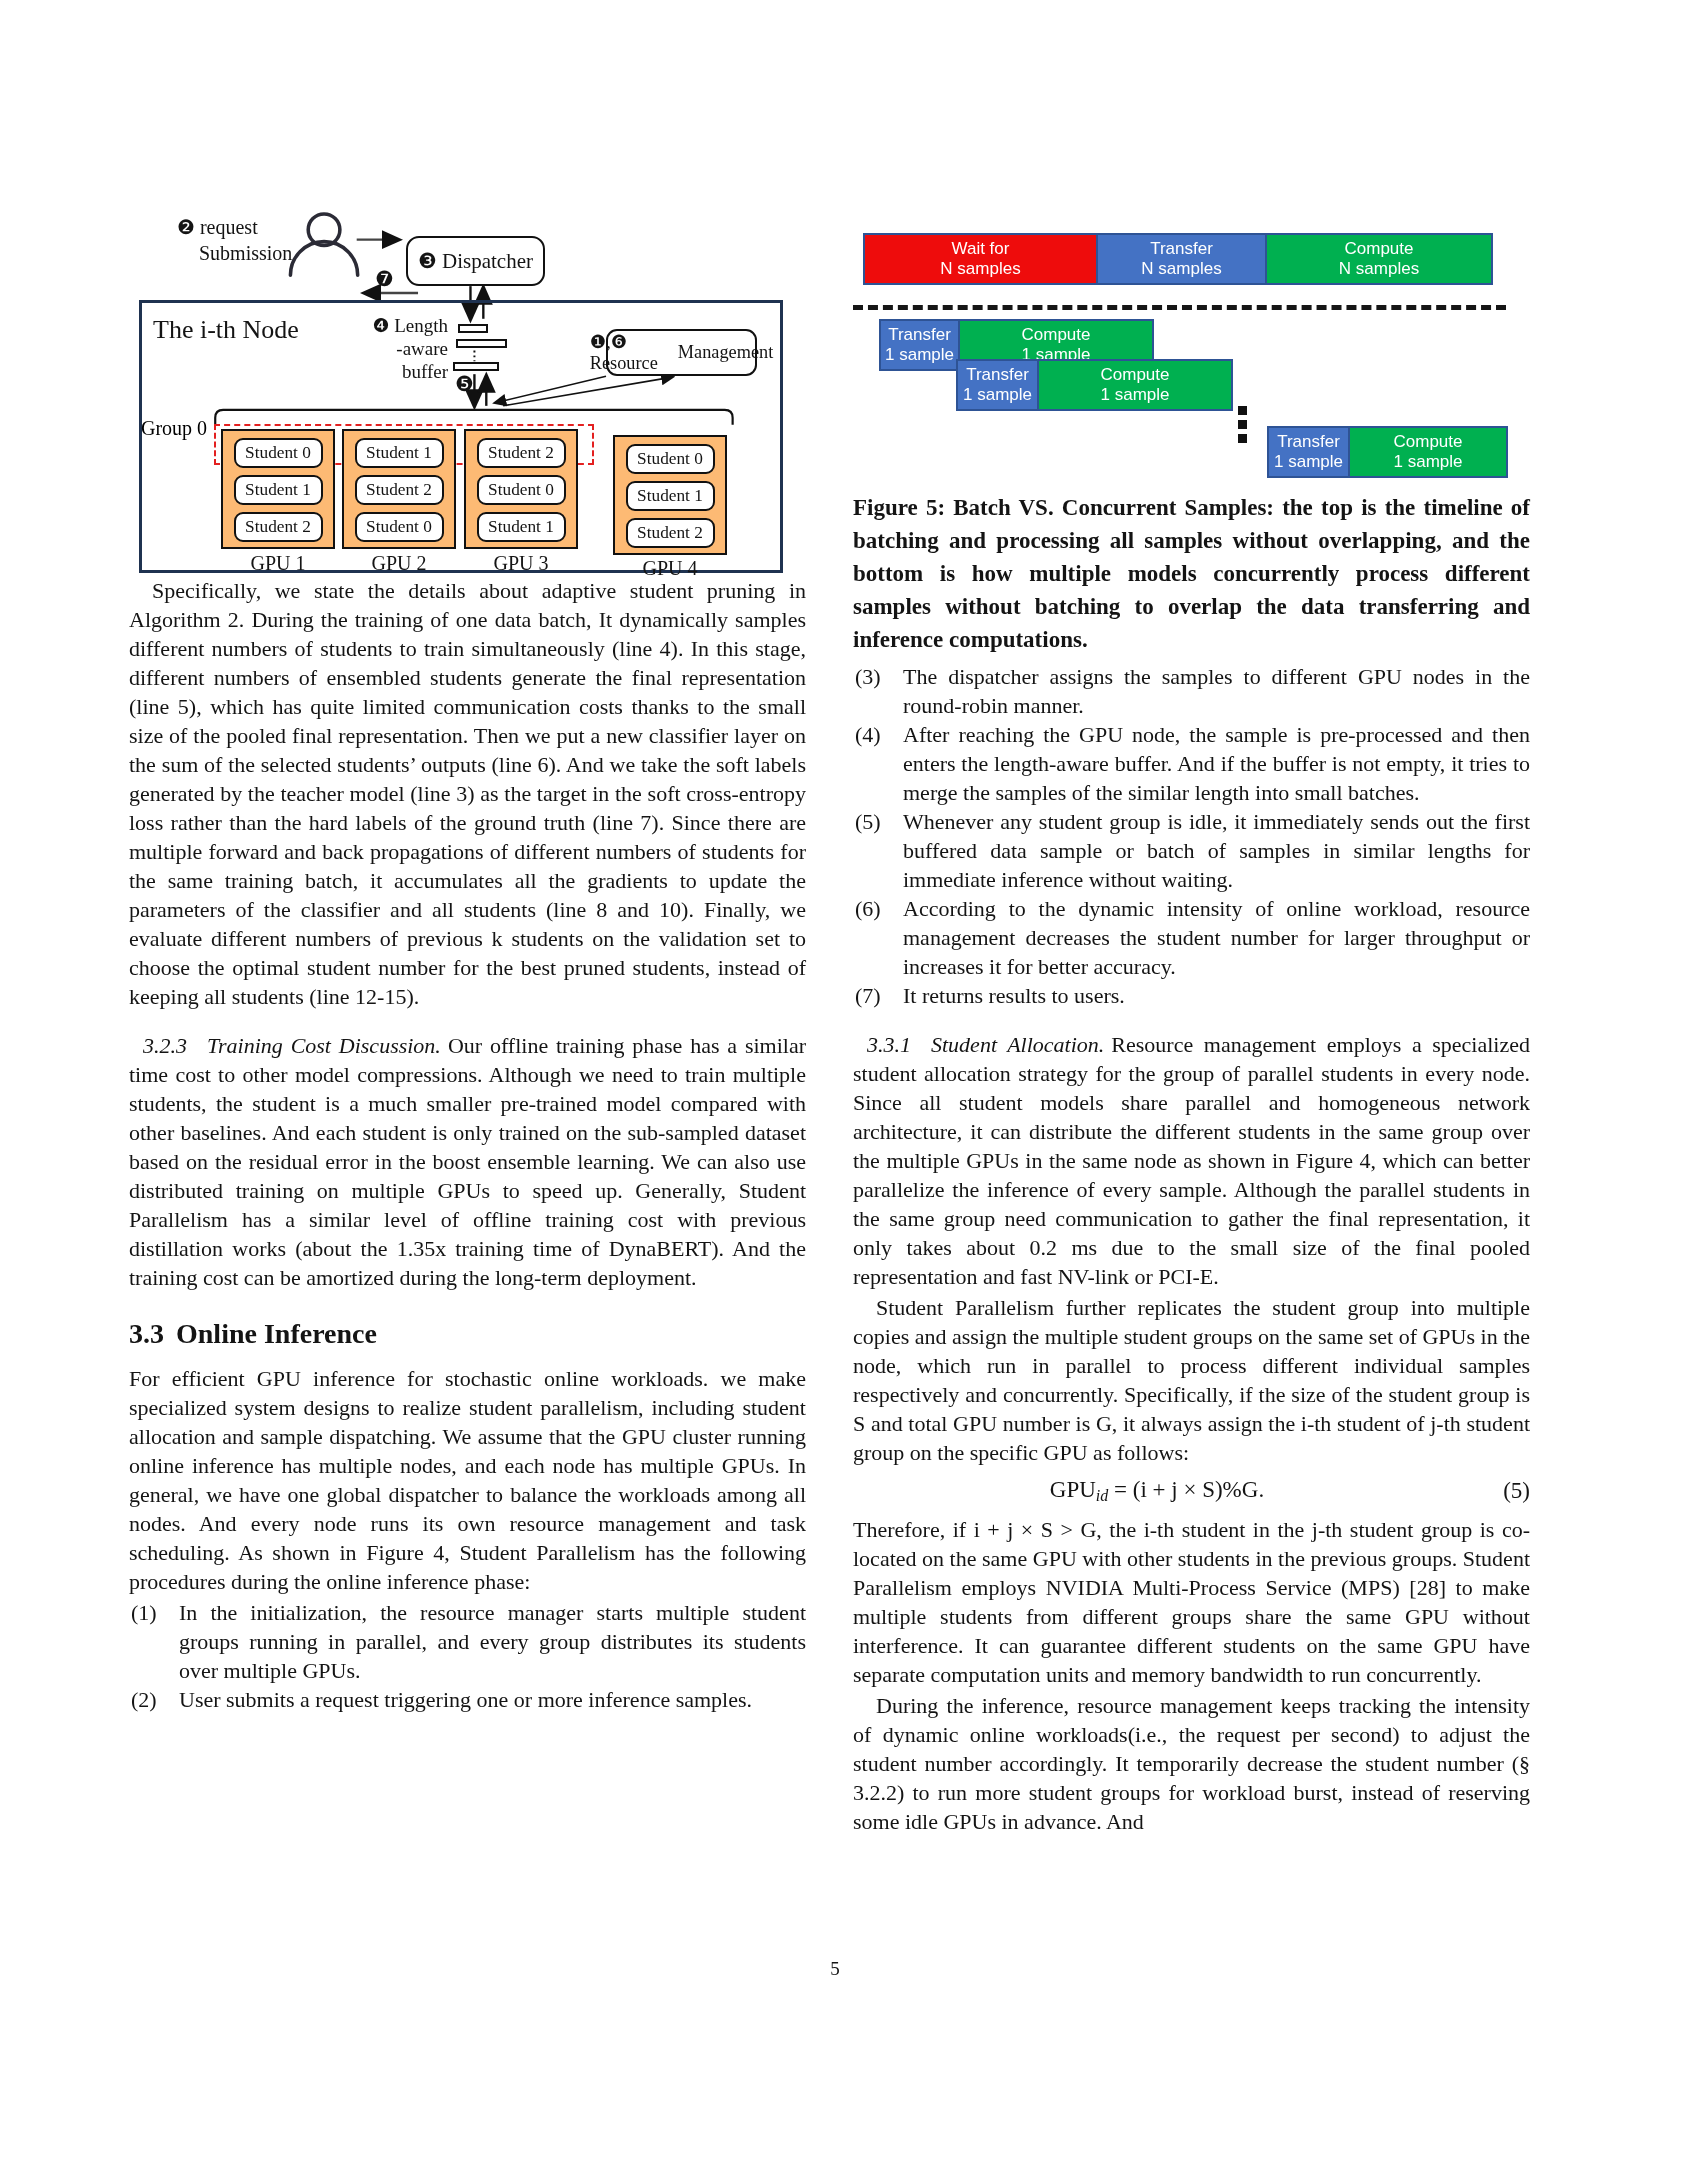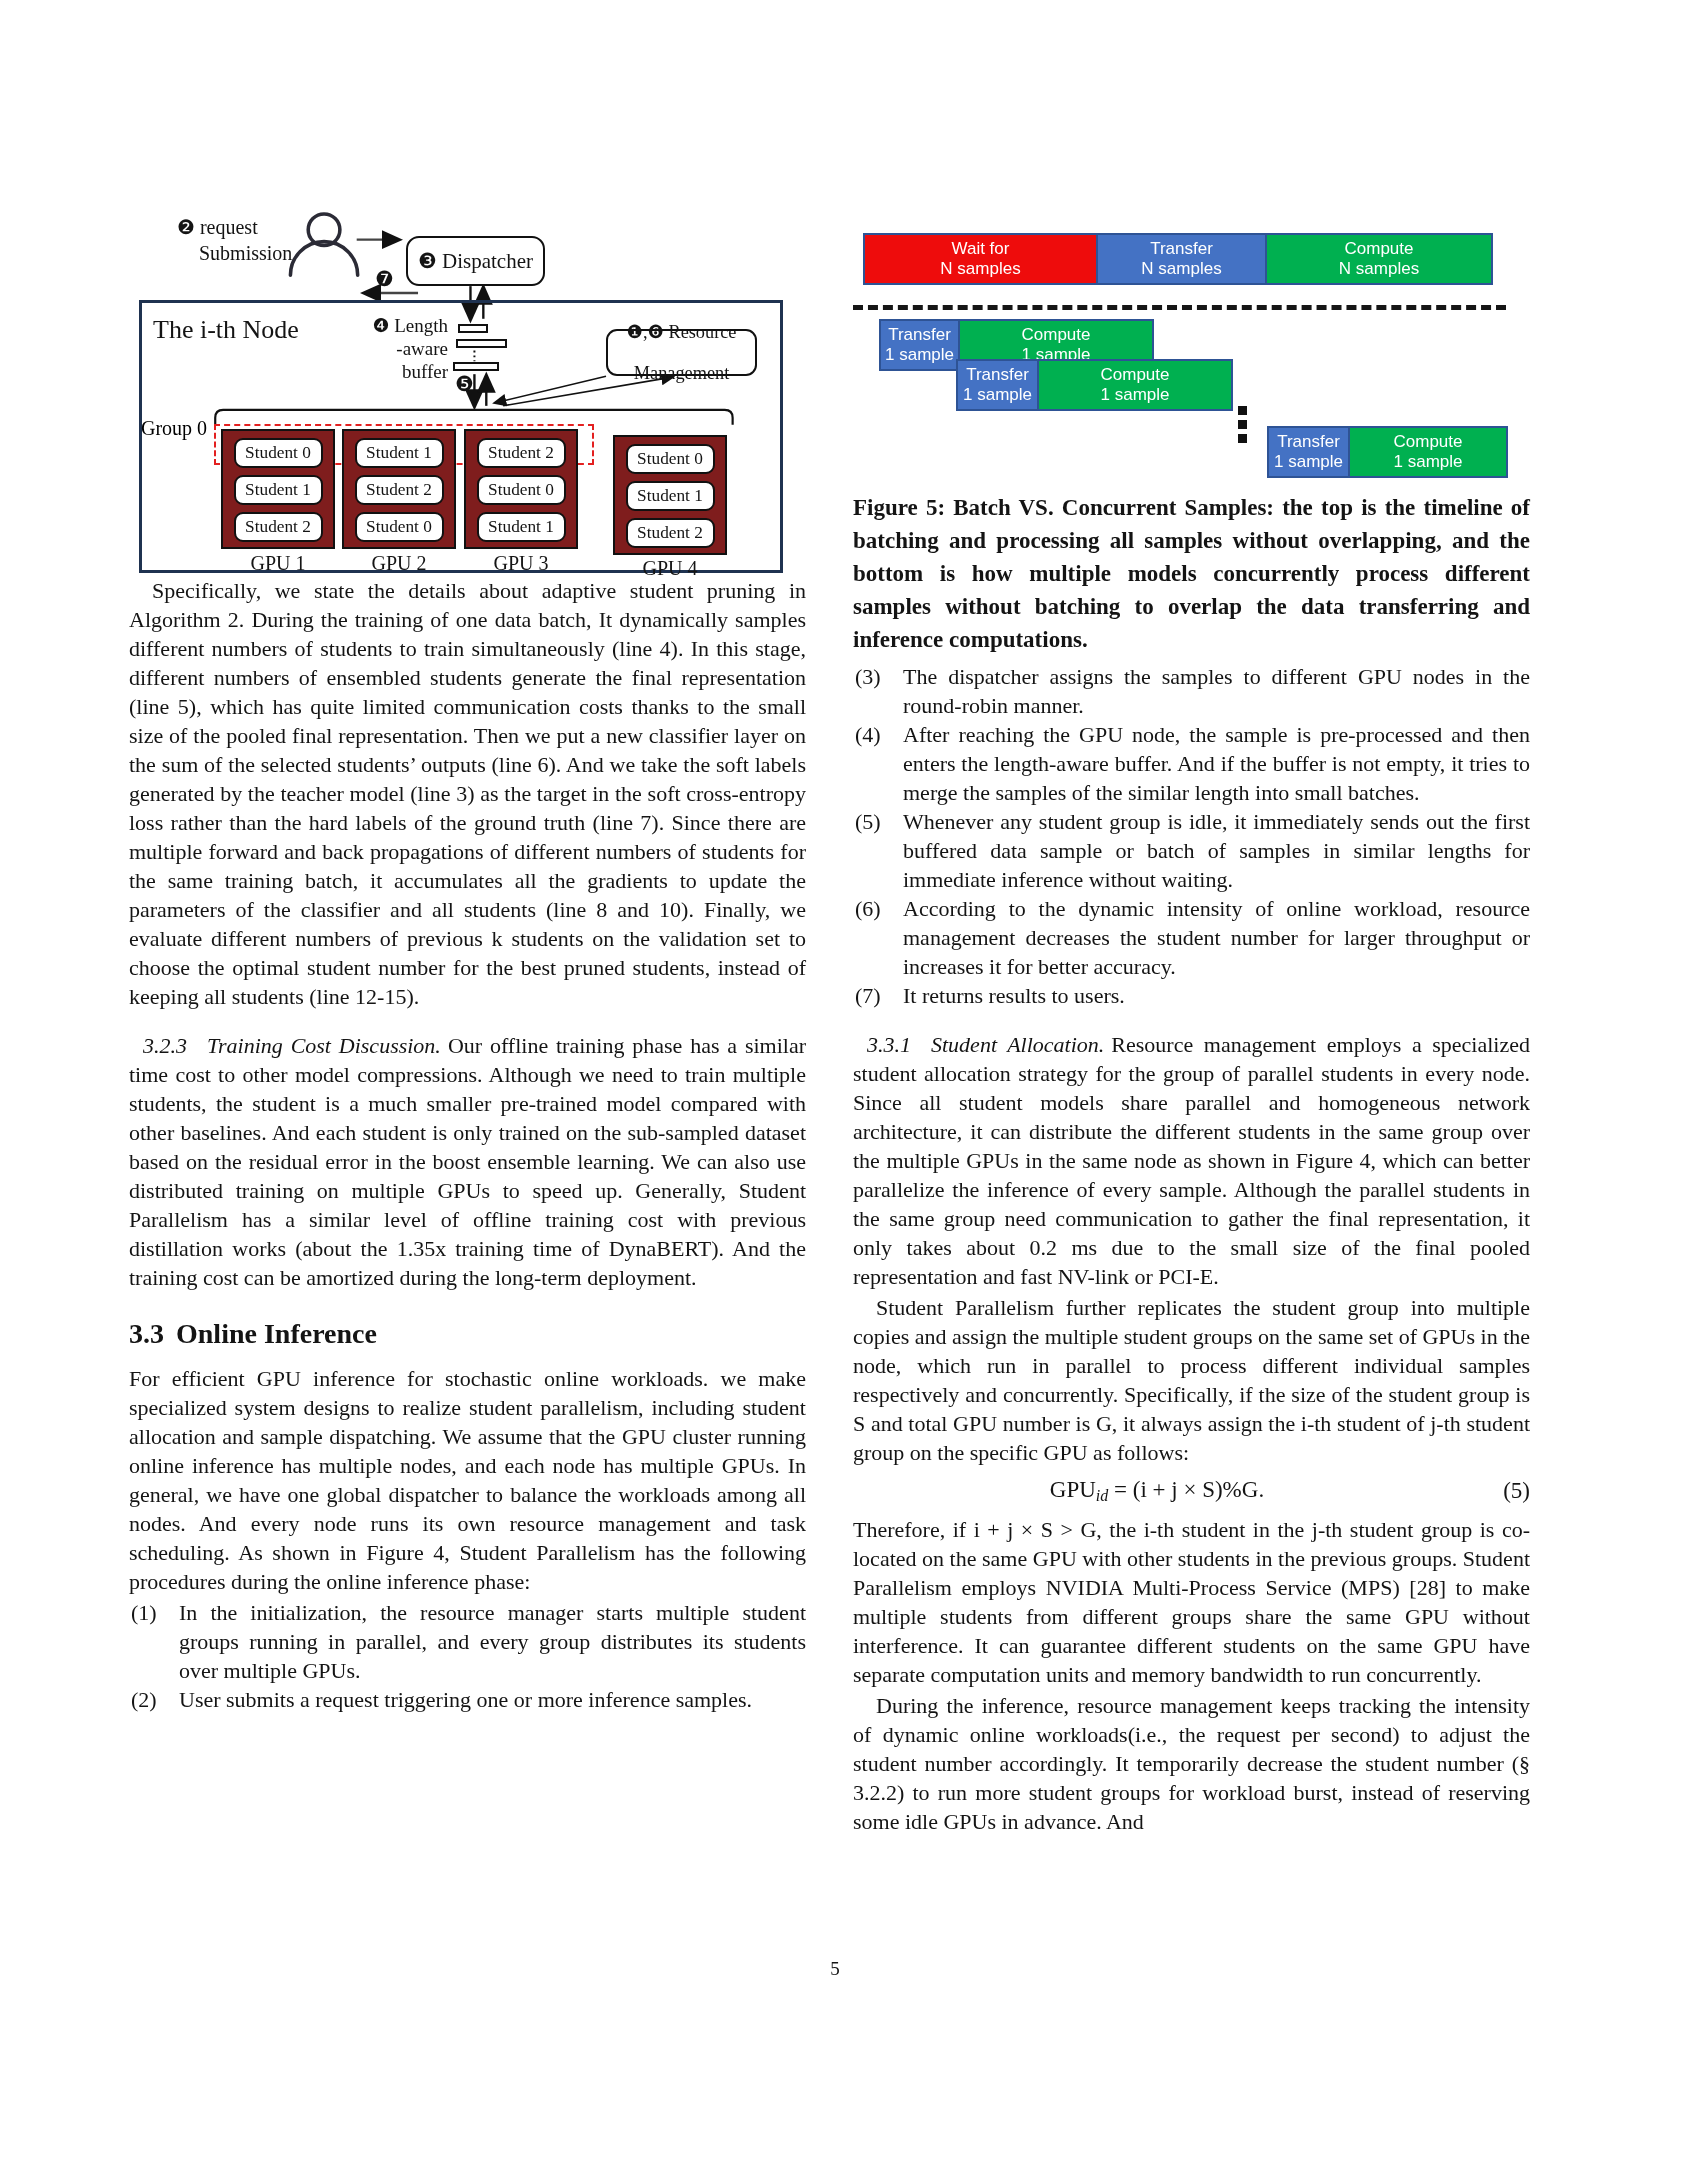--- a/index.html
+++ b/index.html
@@ -37,25 +37,25 @@
       border-radius:13px;display:flex;align-items:center;justify-content:center;
       font-size:21px;background:#fff;}
   .node-box{left:10px;top:94px;width:644px;height:273px;border:3px solid #1f3250;}
   .node-title{left:24px;top:109px;font-size:26px;}
   .req-label{left:48px;top:8px;font-size:20px;line-height:26px;}
   .req-label .l2{padding-left:22px;}
   .buffer-label{left:230px;top:108px;width:89px;font-size:19px;line-height:23px;text-align:right;}
   .bbar{border:2px solid #111;background:#fff;}
   .step-mark{font-size:21px;}
   .rm-box{left:477px;top:123px;width:151px;height:47px;border:2.5px solid #111;
-      border-radius:11px;display:flex;flex-direction:column;align-items:center;
+      border-radius:11px;display:flex;flex-direction:row;align-items:center;
       justify-content:center;font-size:18.3px;line-height:21px;background:#fff;gap:20px;}
   .group0{left:12px;top:211px;color:#000000;font-size:20px;}
   .dashed-rect{left:85px;top:218px;width:380px;height:41px;border:2px dashed #e32020;}
-  .gpu-col{top:223px;width:114px;height:120px;border:2.5px solid #111;background:#7f1d1d;}
+  .gpu-col{top:223px;width:114px;height:120px;border:2.5px solid #111;background:#fdba74;}
   .gpu-col .stu{width:85px;height:26px;border:2px solid #111;border-radius:9px;
       margin:7px auto 0 auto;display:flex;align-items:center;justify-content:center;
       font-size:17.3px;background:#fff;}
   .gpu-label{top:346px;width:114px;text-align:center;font-size:20px;}
 
   
   #fig5{position:relative;width:677px;height:253px;font-family:"Liberation Sans","DejaVu Sans",sans-serif;}
   #fig5 .abs{position:absolute;box-sizing:border-box;}
   .tl-bar{height:48px;border:2px solid #2e5395;color:#fff;display:flex;flex-direction:column;
       align-items:center;justify-content:center;font-size:17px;line-height:20px;}

